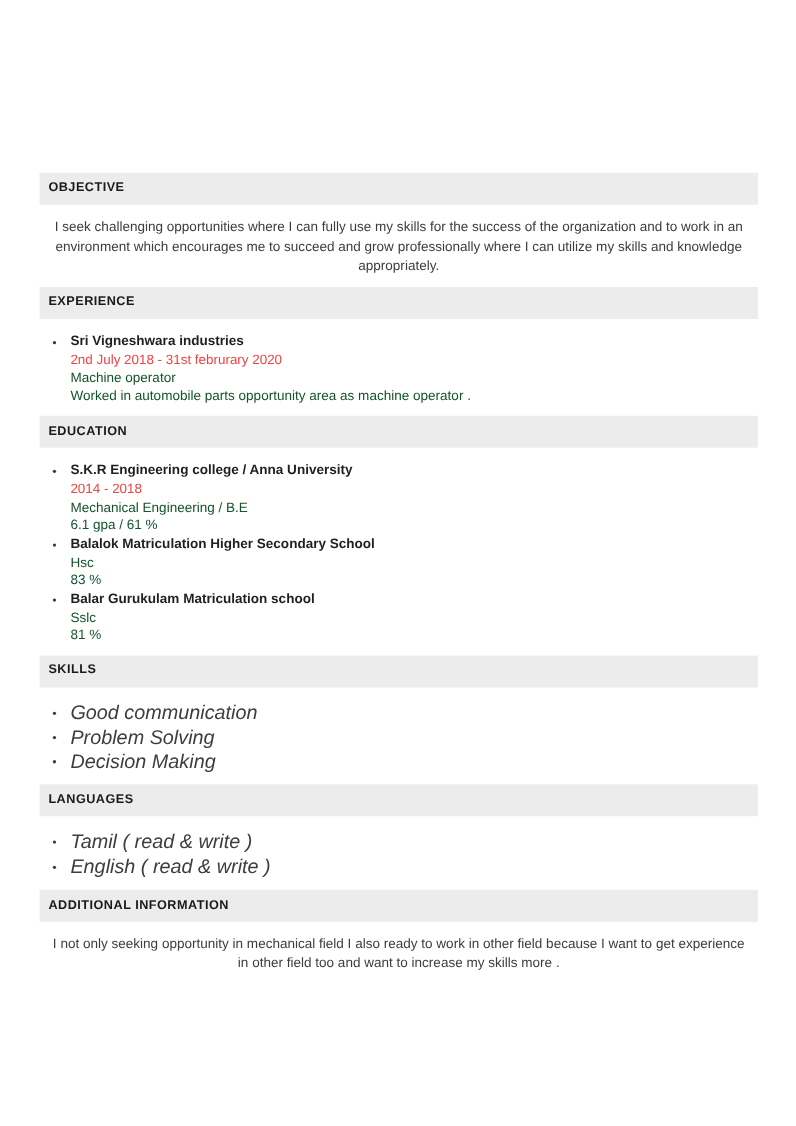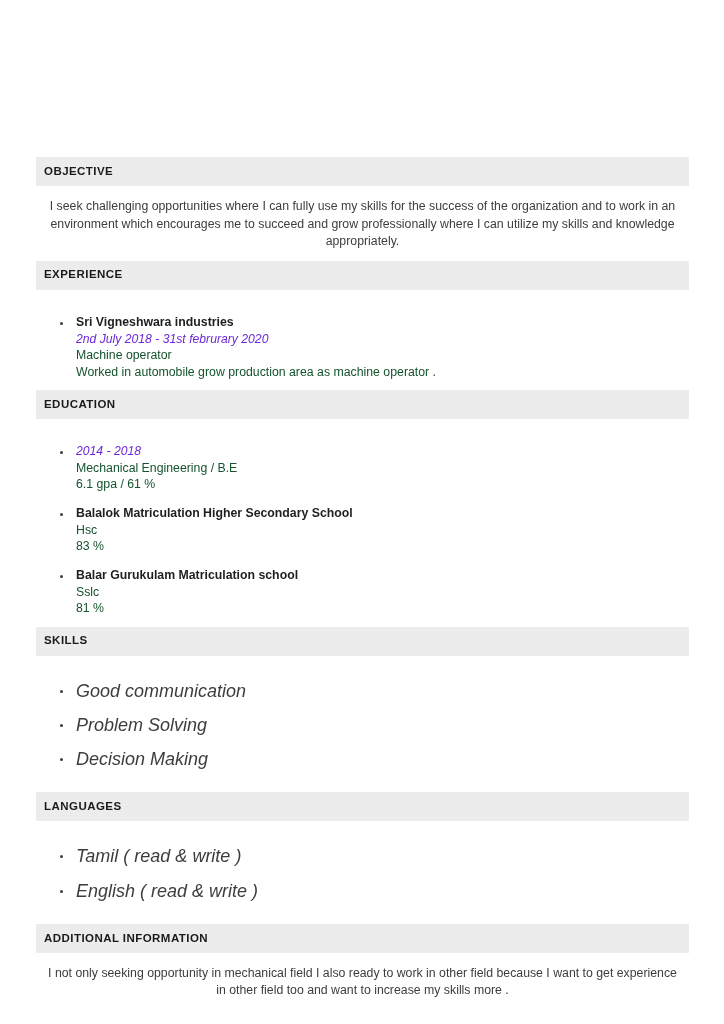--- a/index.html
+++ b/index.html
@@ -60,21 +60,21 @@
   }
 
   ul.bullets {
     list-style: none;
     margin: 0;
     padding: 0;
   }
   ul.bullets > li {
     position: relative;
     padding-left: 22px;
-    margin: 12px;
+    margin: 0;
   }
   ul.bullets > li::before {
     content: "";
     position: absolute;
     left: 6px;
     top: 8px;
     width: 3px;
     height: 3px;
     background: #3d3d3d;
     border-radius: 50%;
@@ -85,22 +85,21 @@
   .entry:last-child { margin-bottom: 0; }
 
   .entry-title {
     font-size: 12.3px;
     font-weight: bold;
     color: #1f1f1f;
     line-height: 17px;
   }
   .entry-dates {
     font-size: 12.2px;
-    font-style: italic;
-    color: #6d28d9;
+    color: #ef4444;
     line-height: 16.5px;
   }
   .entry-line {
     font-size: 12.3px;
     color: #14532d;
     line-height: 16.5px;
   }
 
   
   ul.simple > li {
@@ -130,33 +129,34 @@
   <div class="section">
     <div class="section-header">
       <span class="section-header-title">EXPERIENCE</span>
     </div>
     <div class="section-body">
       <ul class="bullets">
         <li class="entry">
           <div class="entry-title">Sri Vigneshwara industries</div>
           <div class="entry-dates">2nd July 2018 - 31st februrary 2020</div>
           <div class="entry-line">Machine operator</div>
-          <div class="entry-line">Worked in automobile grow production area as machine operator .</div>
+          <div class="entry-line">Worked in automobile parts opportunity area as machine operator .</div>
         </li>
       </ul>
     </div>
   </div>
 
   <div class="section">
     <div class="section-header">
       <span class="section-header-title">EDUCATION</span>
     </div>
     <div class="section-body">
       <ul class="bullets">
         <li class="entry">
+          <div class="entry-title">S.K.R Engineering college / Anna University</div>
           <div class="entry-dates">2014 - 2018</div>
           <div class="entry-line">Mechanical Engineering / B.E</div>
           <div class="entry-line">6.1 gpa / 61 %</div>
         </li>
         <li class="entry">
           <div class="entry-title">Balalok Matriculation Higher Secondary School</div>
           <div class="entry-line">Hsc</div>
           <div class="entry-line">83 %</div>
         </li>
         <li class="entry">

